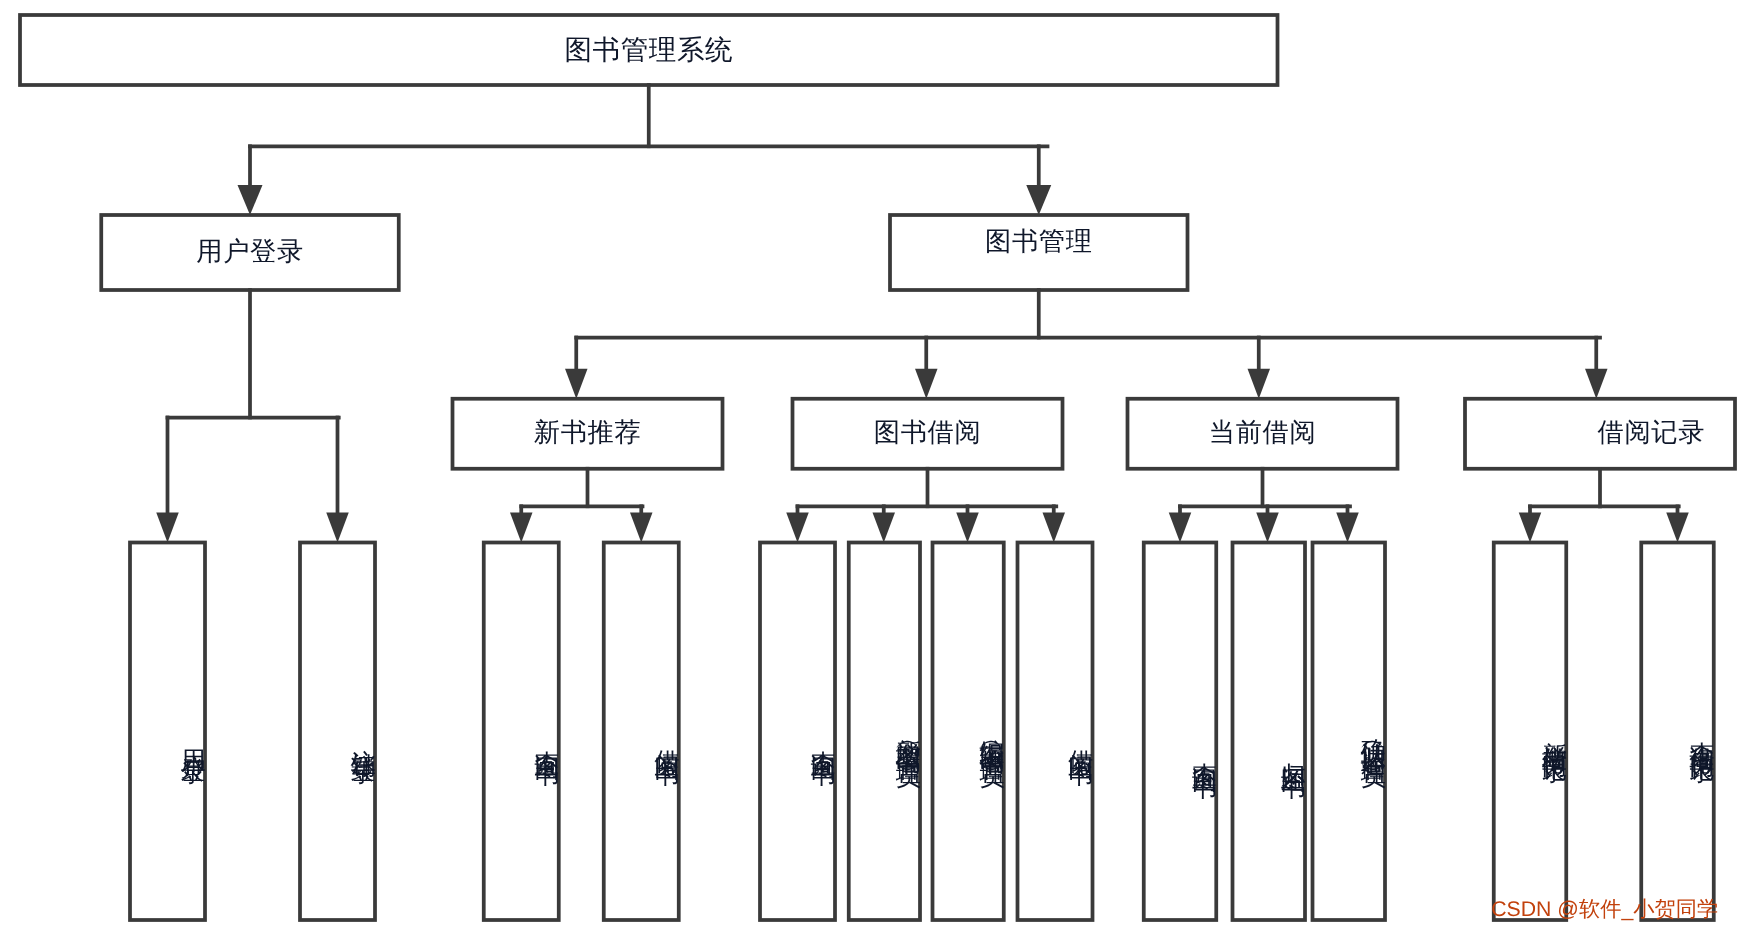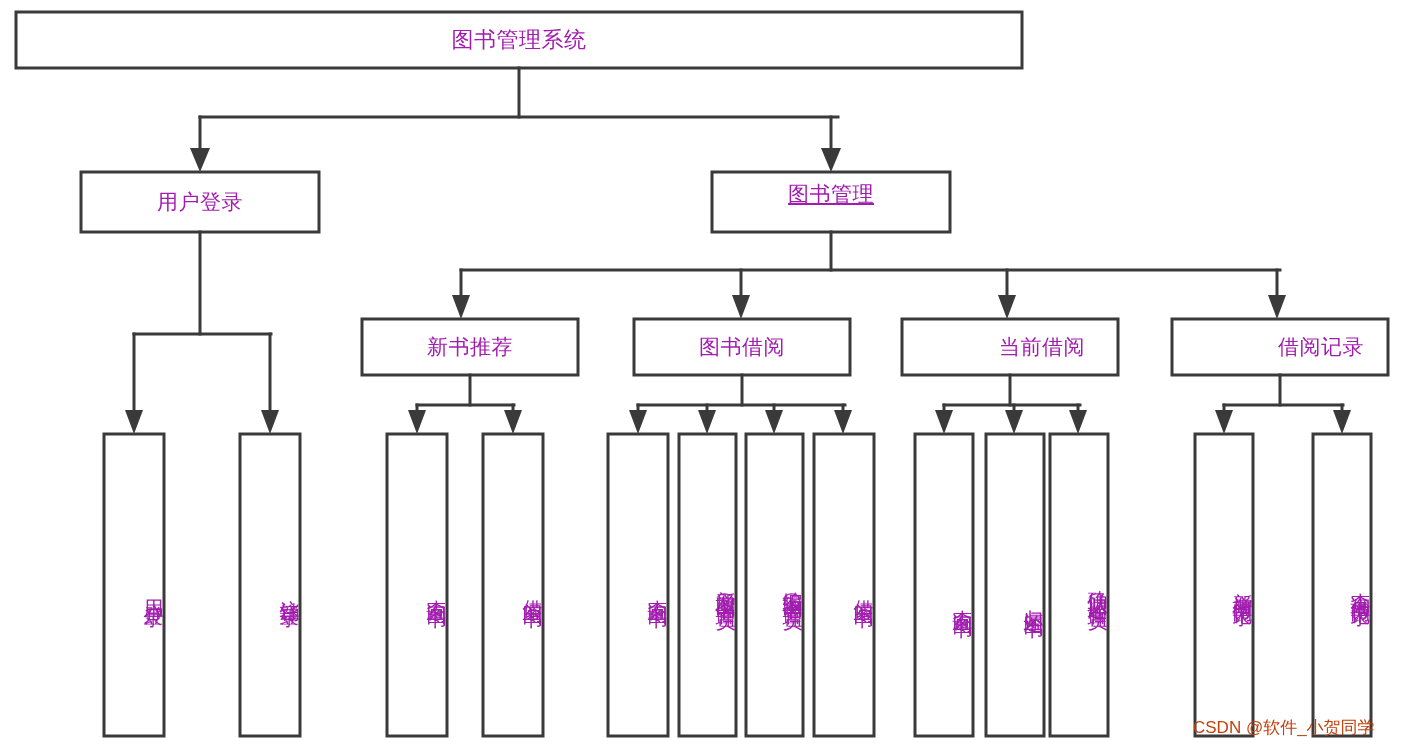--- a/index.html
+++ b/index.html
@@ -39,21 +39,21 @@
   }
   .arrow-head {
     fill: #3a3a3a;
     stroke: none;
   }
   .node-label {
     position: absolute;
     display: flex;
     align-items: center;
     justify-content: center;
-    color: #a21caf;
+    color: #0f172a;
     font-family: "Liberation Sans", "DejaVu Sans", sans-serif;
     line-height: 1.06;
     letter-spacing: 0.5px;
     text-align: center;
     pointer-events: none;
     box-sizing: border-box;
   }
   .node-label.horizontal {
     font-size: 21px;
   }
@@ -182,25 +182,25 @@
       <path class="connector" d="M 1342 405 L 1342 412"></path>
       <polygon class="arrow-head" points="1215,410 1233,410 1224,434"></polygon>
       <polygon class="arrow-head" points="1333,410 1351,410 1342,434"></polygon>
     </g>
 
   </svg>
 
   <div class="node-label horizontal root" style="left:16px; top:12px; width:1006px; height:56px;">图书管理系统</div>
 
   <div class="node-label horizontal" style="left:81px; top:172px; width:238px; height:60px;">用户登录</div>
-  <div class="node-label horizontal" style="left:712px; top:172px; width:238px; height:44px;text-decoration:underline;">图书管理</div>
+  <div class="node-label horizontal" style="left:712px; top:172px; width:238px; height:44px;">图书管理</div>
 
   <div class="node-label horizontal" style="left:362px; top:319px; width:216px; height:56px;">新书推荐</div>
   <div class="node-label horizontal" style="left:634px; top:319px; width:216px; height:56px;">图书借阅</div>
-  <div class="node-label horizontal" style="left:902px; top:319px; width:216px; height:56px;margin-left:32px;">当前借阅</div>
+  <div class="node-label horizontal" style="left:902px; top:319px; width:216px; height:56px;">当前借阅</div>
   <div class="node-label horizontal" style="left:1172px; top:319px; width:216px; height:56px;margin-left:41px;">借阅记录</div>
 
   <div class="node-label vertical" style="left:104px; top:468px; width:60px; height:240px;">用户登录</div>
   <div class="node-label vertical" style="left:240px; top:468px; width:60px; height:240px;">注销登录</div>
   <div class="node-label vertical" style="left:387px; top:468px; width:60px; height:240px;">查询图书</div>
   <div class="node-label vertical" style="left:483px; top:468px; width:60px; height:240px;">借阅图书</div>
   <div class="node-label vertical" style="left:608px; top:468px; width:60px; height:240px;">查询图书</div>
   <div class="node-label vertical" style="left:679px; top:440px; width:57px; height:292px;">新增图书（管理员）</div>
   <div class="node-label vertical" style="left:746px; top:440px; width:57px; height:292px;">编辑图书（管理员）</div>
   <div class="node-label vertical" style="left:814px; top:468px; width:60px; height:240px;">借阅图书</div>

